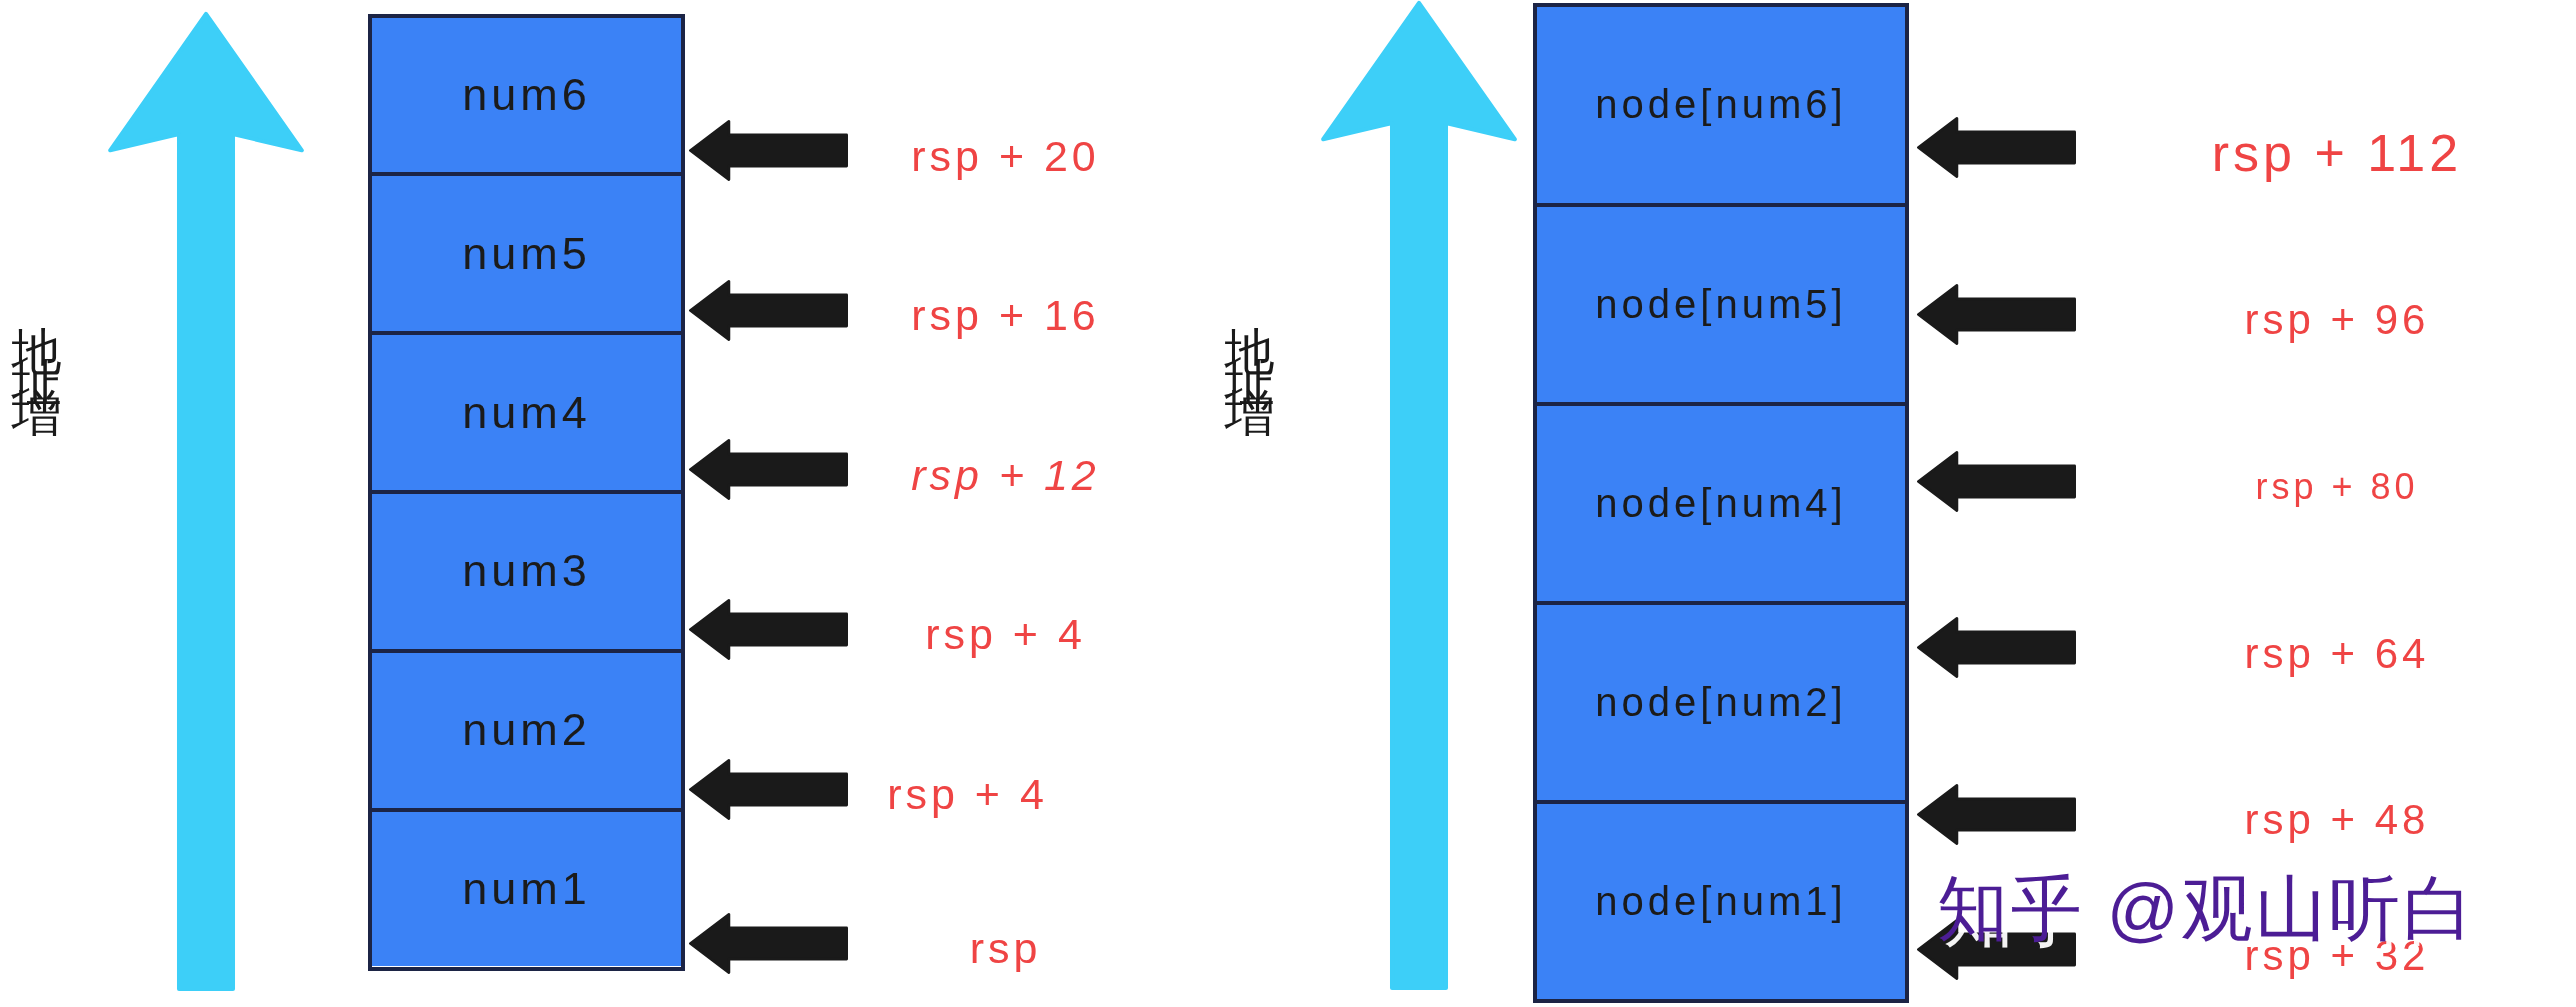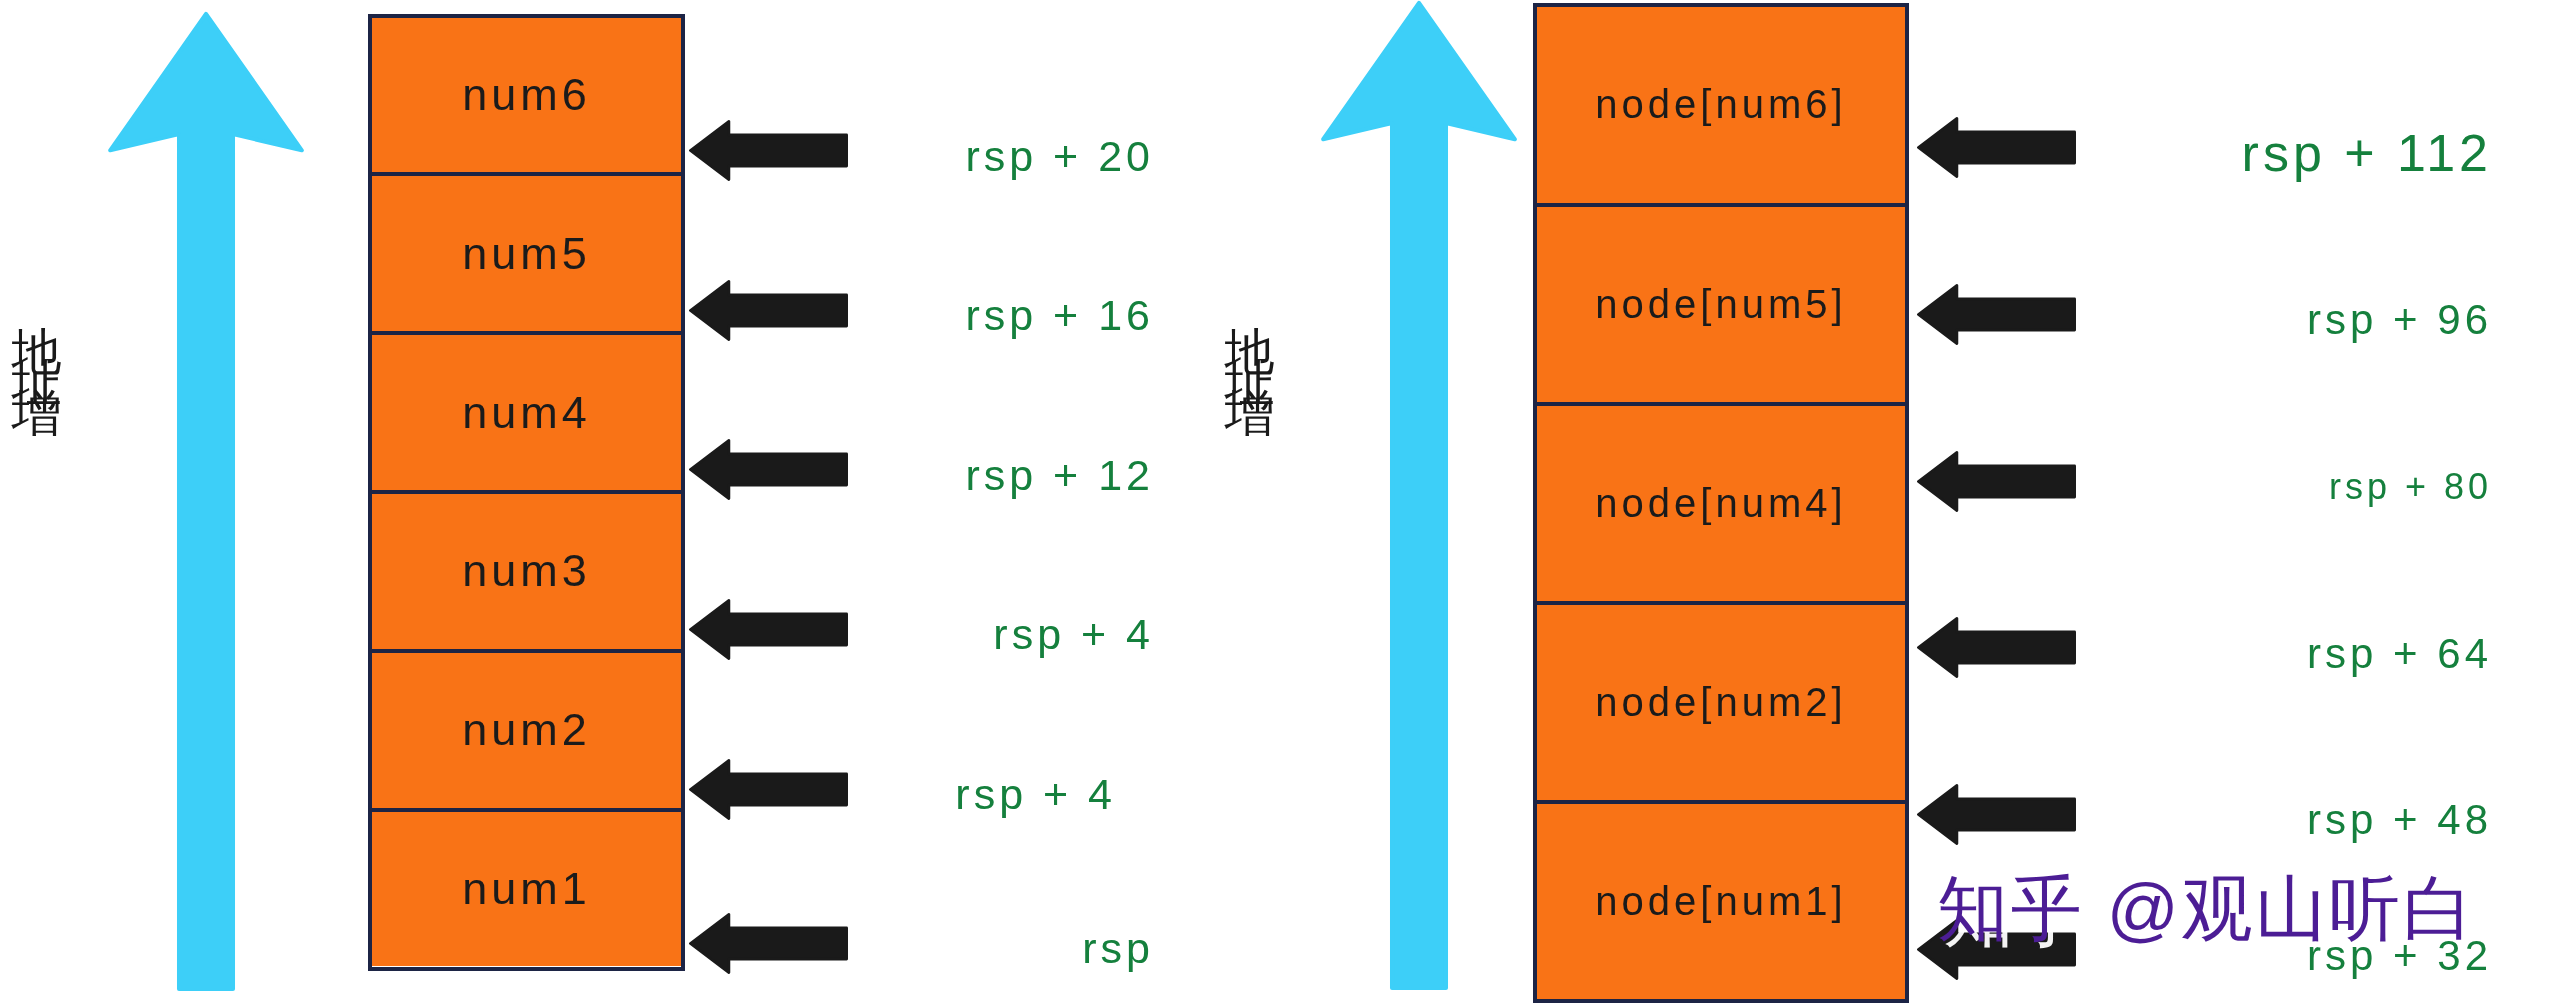--- a/index.html
+++ b/index.html
@@ -36,38 +36,38 @@
     border: 4px solid #1c2445;
     background: #ffffff;
     display: flex;
     flex-direction: column;
   }
   .stack-cell {
     flex: 1 1 0;
     display: flex;
     align-items: center;
     justify-content: center;
-    background: #f97316;
+    background: #3b82f6;
     text-align: right;
   }
   .stack-cell + .stack-cell {
     border-top: 4px solid #1c2445;
   }
   .stack-cell-label {
     letter-spacing: 4px;
     color: #1b1b1b;
   }
 
   .offset-label {
     height: 61px;
     line-height: 61px;
-    text-align: right;
+    text-align: center;
     letter-spacing: 4px;
     white-space: nowrap;
-    color: #15803d;
+    color: #ef4444;
   }
 
   .watermark {
     font-size: 71px;
     letter-spacing: 2.7px;
     color: #4c1d95;
     text-shadow: 6px 6px 0 rgba(255,255,255,0.95);
     white-space: nowrap;
     z-index: 20;
     font-weight: 500;
@@ -112,21 +112,21 @@
         <polygon points="2,45 59,2 59,22 233,22 233,68 59,68 59,88" fill="#1a1a1a" stroke="#1a1a1a" stroke-width="4" stroke-linejoin="round"></polygon>
       </svg>
       <div class="abs offset-label" style="left: 857px; width: 297px; top: 126px; font-size: 43px;">rsp + 20</div>
       <svg class="abs" width="159" height="61" viewBox="0 0 235 90" style="left: 689px; top: 280px;">
         <polygon points="2,45 59,2 59,22 233,22 233,68 59,68 59,88" fill="#1a1a1a" stroke="#1a1a1a" stroke-width="4" stroke-linejoin="round"></polygon>
       </svg>
       <div class="abs offset-label" style="left: 857px; width: 297px; top: 285px; font-size: 43px;">rsp + 16</div>
       <svg class="abs" width="159" height="61" viewBox="0 0 235 90" style="left: 689px; top: 439px;">
         <polygon points="2,45 59,2 59,22 233,22 233,68 59,68 59,88" fill="#1a1a1a" stroke="#1a1a1a" stroke-width="4" stroke-linejoin="round"></polygon>
       </svg>
-      <div class="abs offset-label" style="left: 857px; width: 297px; top: 445px; font-size: 43px;">rsp + 12</div>
+      <div class="abs offset-label" style="left: 857px; width: 297px; top: 445px; font-size: 43px; font-style: italic;">rsp + 12</div>
       <svg class="abs" width="159" height="61" viewBox="0 0 235 90" style="left: 689px; top: 599px;">
         <polygon points="2,45 59,2 59,22 233,22 233,68 59,68 59,88" fill="#1a1a1a" stroke="#1a1a1a" stroke-width="4" stroke-linejoin="round"></polygon>
       </svg>
       <div class="abs offset-label" style="left: 857px; width: 297px; top: 604px; font-size: 43px;">rsp + 4</div>
       <svg class="abs" width="159" height="61" viewBox="0 0 235 90" style="left: 689px; top: 759px;">
         <polygon points="2,45 59,2 59,22 233,22 233,68 59,68 59,88" fill="#1a1a1a" stroke="#1a1a1a" stroke-width="4" stroke-linejoin="round"></polygon>
       </svg>
       <div class="abs offset-label" style="left: 819px; width: 297px; top: 764px; font-size: 43px;">rsp + 4</div>
       <svg class="abs" width="159" height="61" viewBox="0 0 235 90" style="left: 689px; top: 913px;">
         <polygon points="2,45 59,2 59,22 233,22 233,68 59,68 59,88" fill="#1a1a1a" stroke="#1a1a1a" stroke-width="4" stroke-linejoin="round"></polygon>

